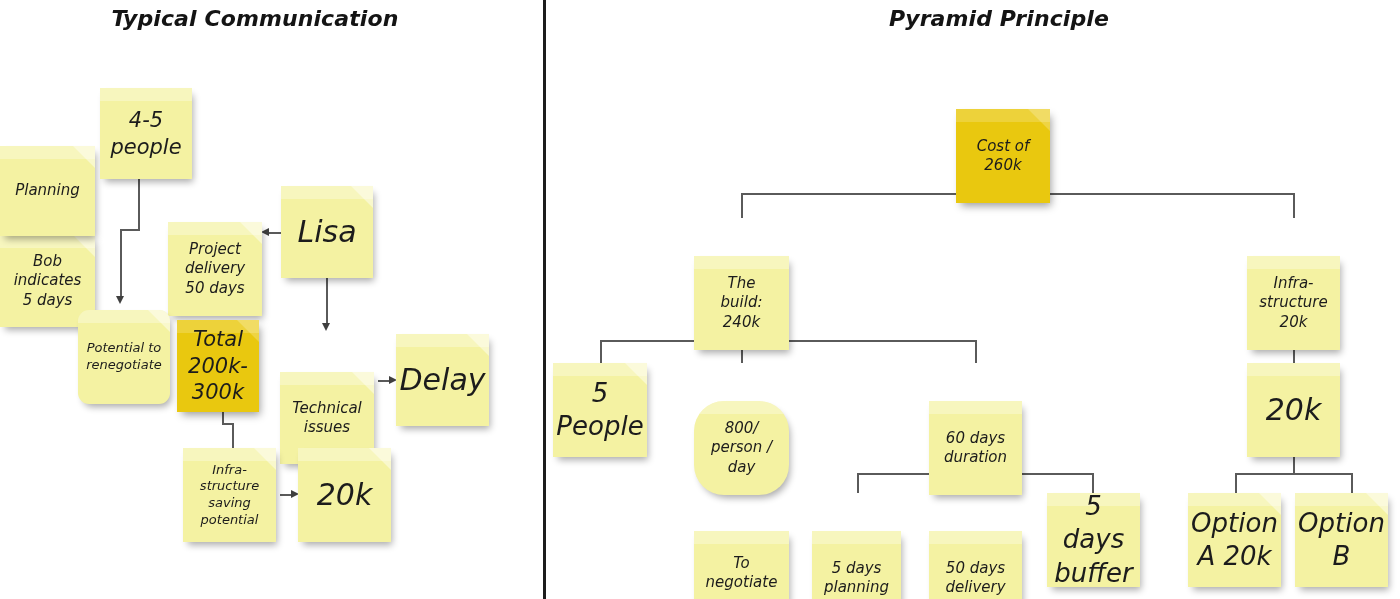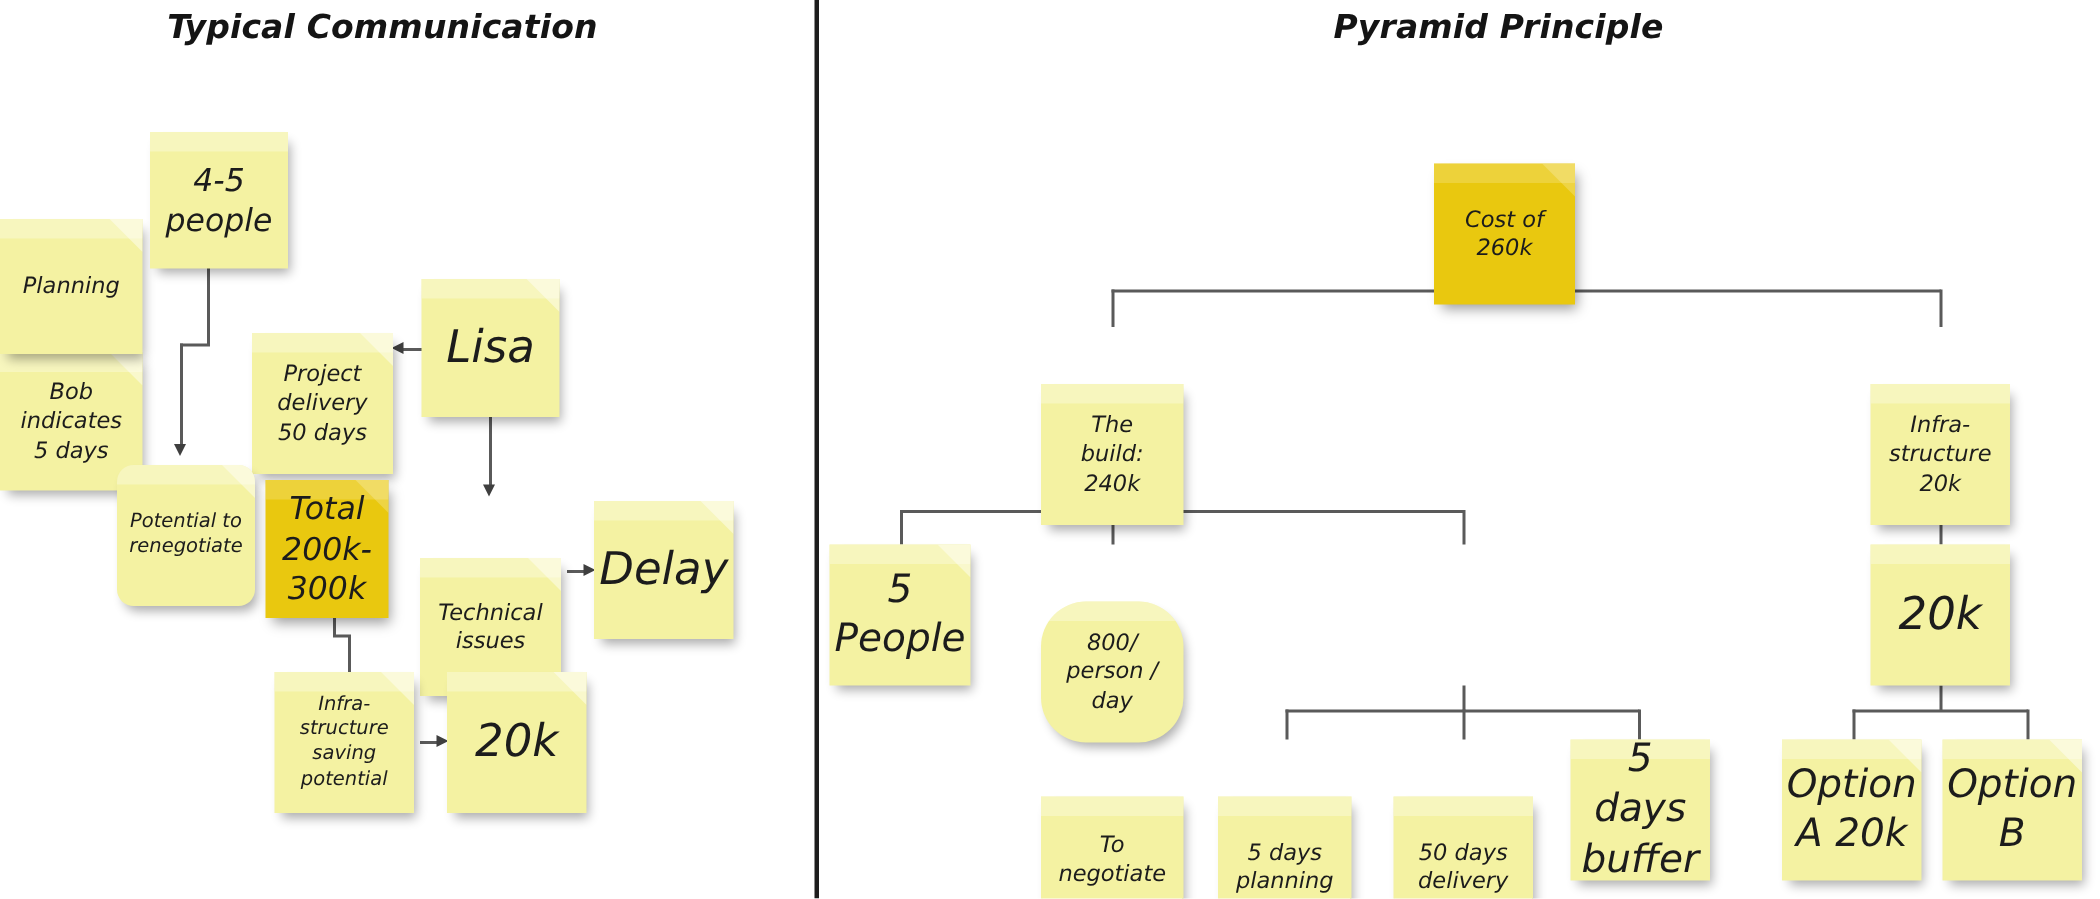--- a/index.html
+++ b/index.html
@@ -204,20 +204,24 @@
     <span>5
 People</span>
   </div>
 
   <div class="note fs-md nofold" style="left:694px;top:363px;width:95px;height:94px;border-radius:30px;">
     <span>800/
 person /
 day</span>
   </div>
 
+  <div class="note fs-md nofold" style="left:929px;top:363px;width:93px;height:94px;">
+    <span>60 days
+duration</span>
+  </div>
 
   <div class="note fs-xxl nofold" style="left:1247px;top:363px;width:93px;height:94px;">
     <span>20k</span>
   </div>
 
   <div class="note fs-md nofold" style="left:694px;top:493px;width:95px;height:84px;">
     <span>To
 negotiate</span>
   </div>
 

